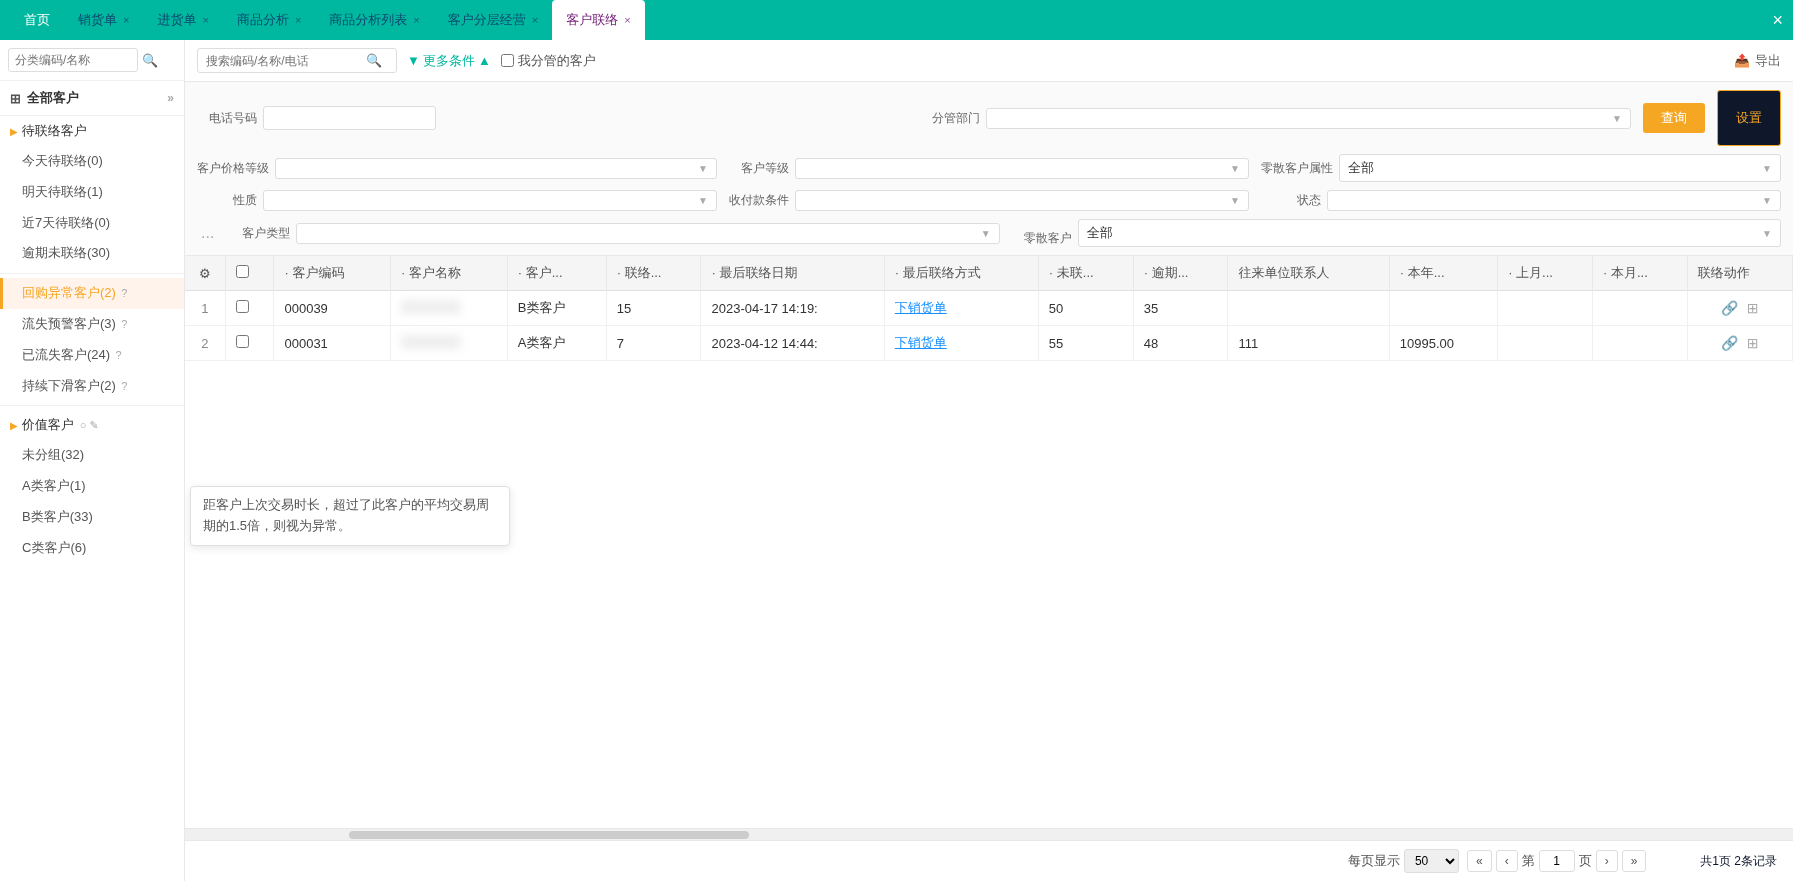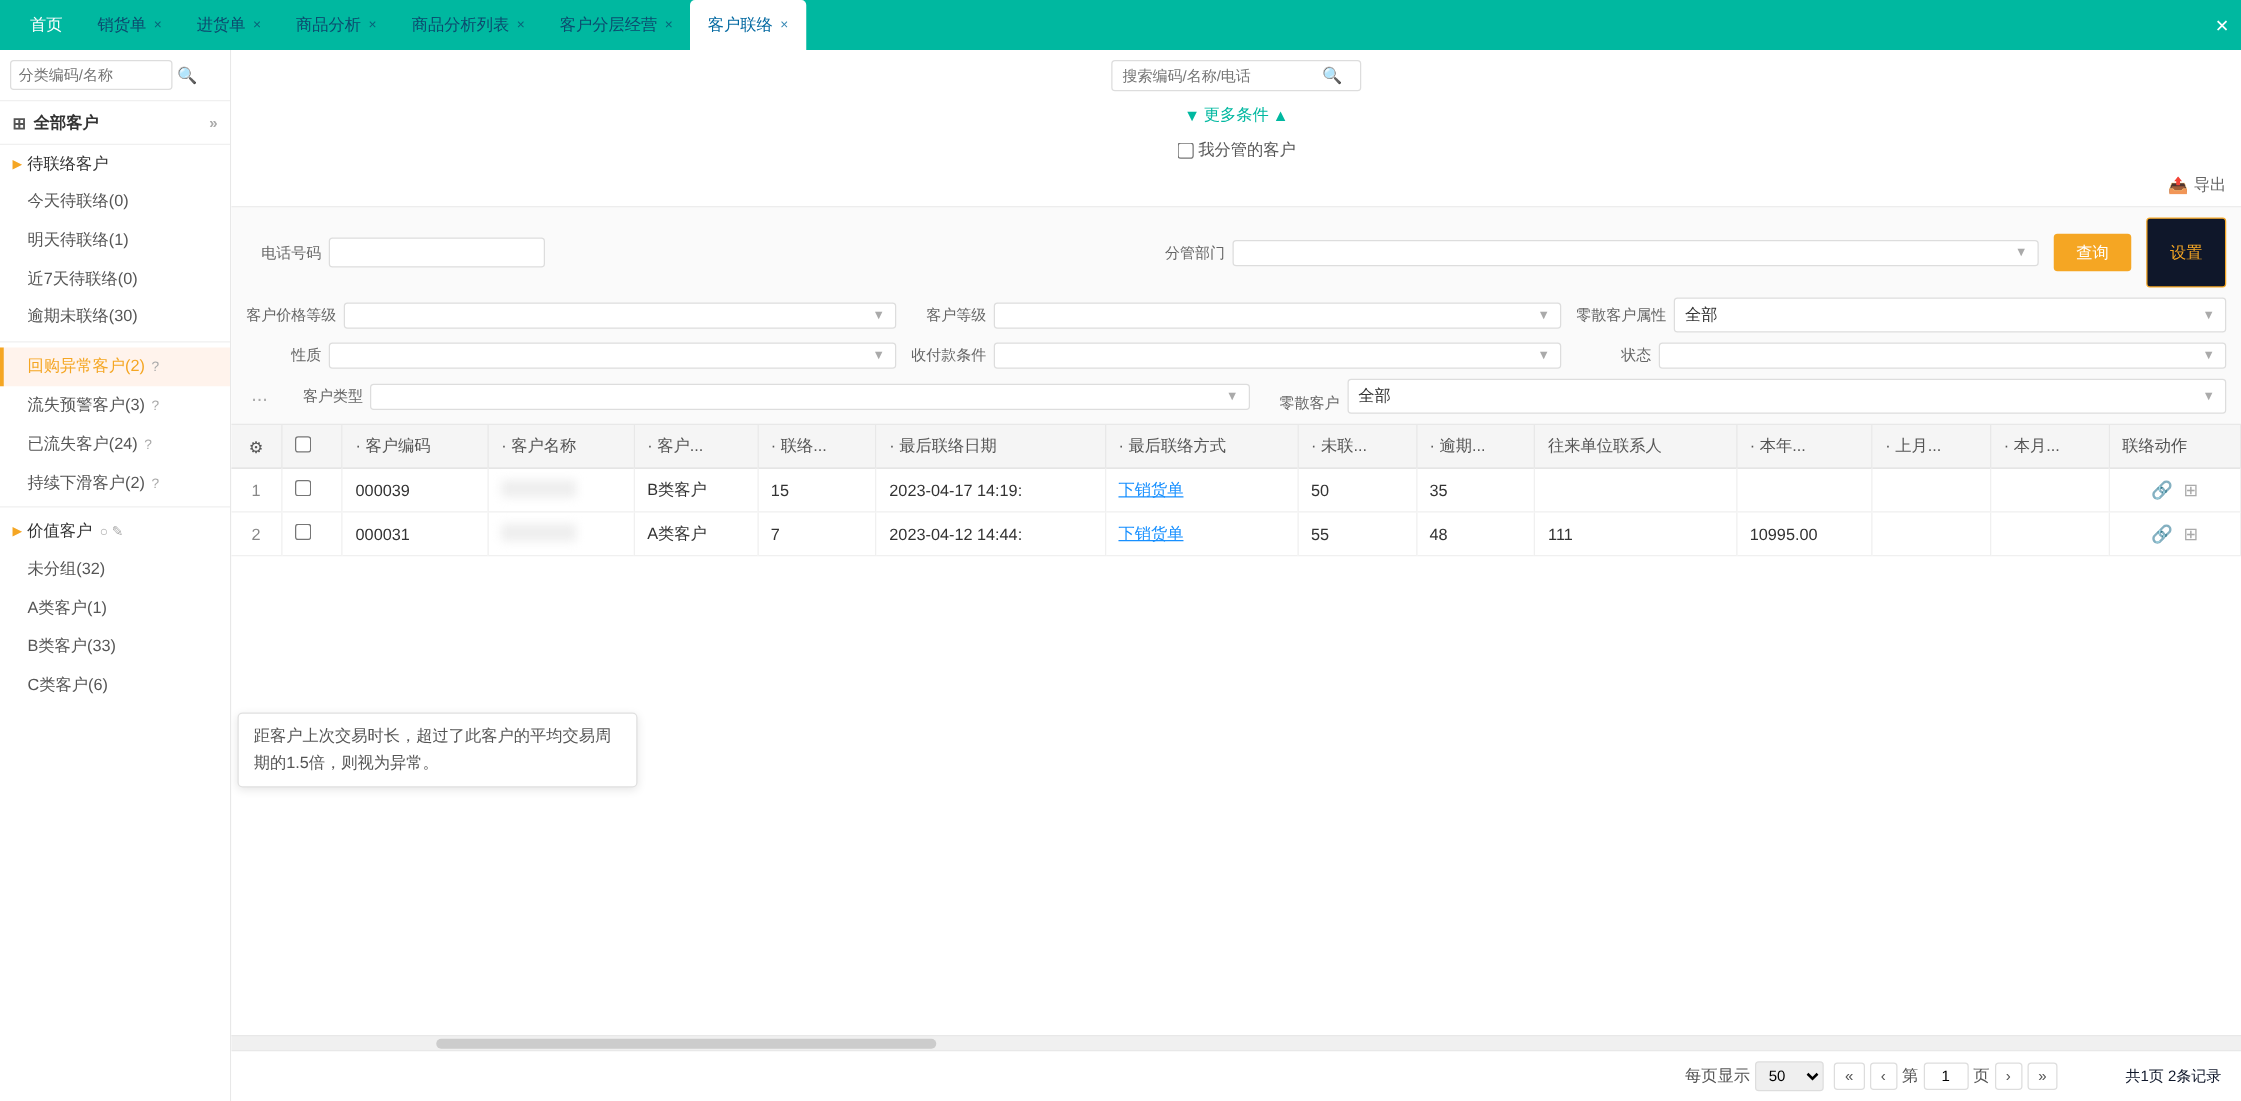--- a/index.html
+++ b/index.html
@@ -24,21 +24,21 @@
       font-size: 13px;
       white-space: nowrap;
     }
     .nav-tab .close-x {
       margin-left: 6px;
       font-size: 11px;
       opacity: 0.8;
     }
     .nav-tab.active {
       background: #fff;
-      color: #0369a1;
+      color: #701a75;
       border-radius: 4px 4px 0 0;
     }
     .nav-tab.home {
       color: #fff;
     }
     .top-nav-close {
       position: absolute;
       right: 10px;
       color: #fff;
       font-size: 18px;
@@ -151,21 +151,20 @@
     }
 
     
     .filter-bar {
       background: #fff;
       border-bottom: 1px solid #e8e8e8;
       padding: 8px 12px;
       display: flex;
       align-items: center;
       gap: 10px;
-      flex-direction: column;
     }
     .filter-search-input {
       display: flex;
       align-items: center;
       border: 1px solid #ddd;
       border-radius: 3px;
       padding: 4px 8px;
       width: 200px;
     }
     .filter-search-input input {

